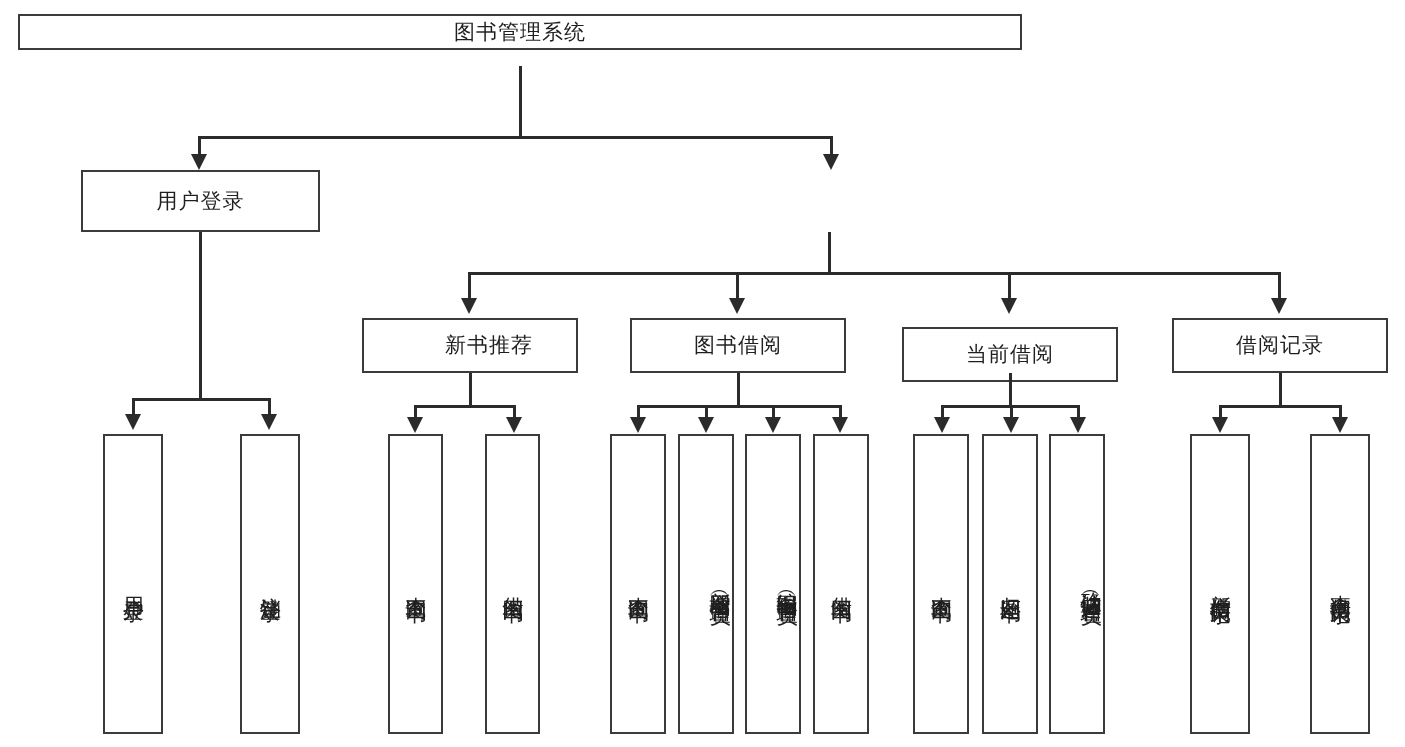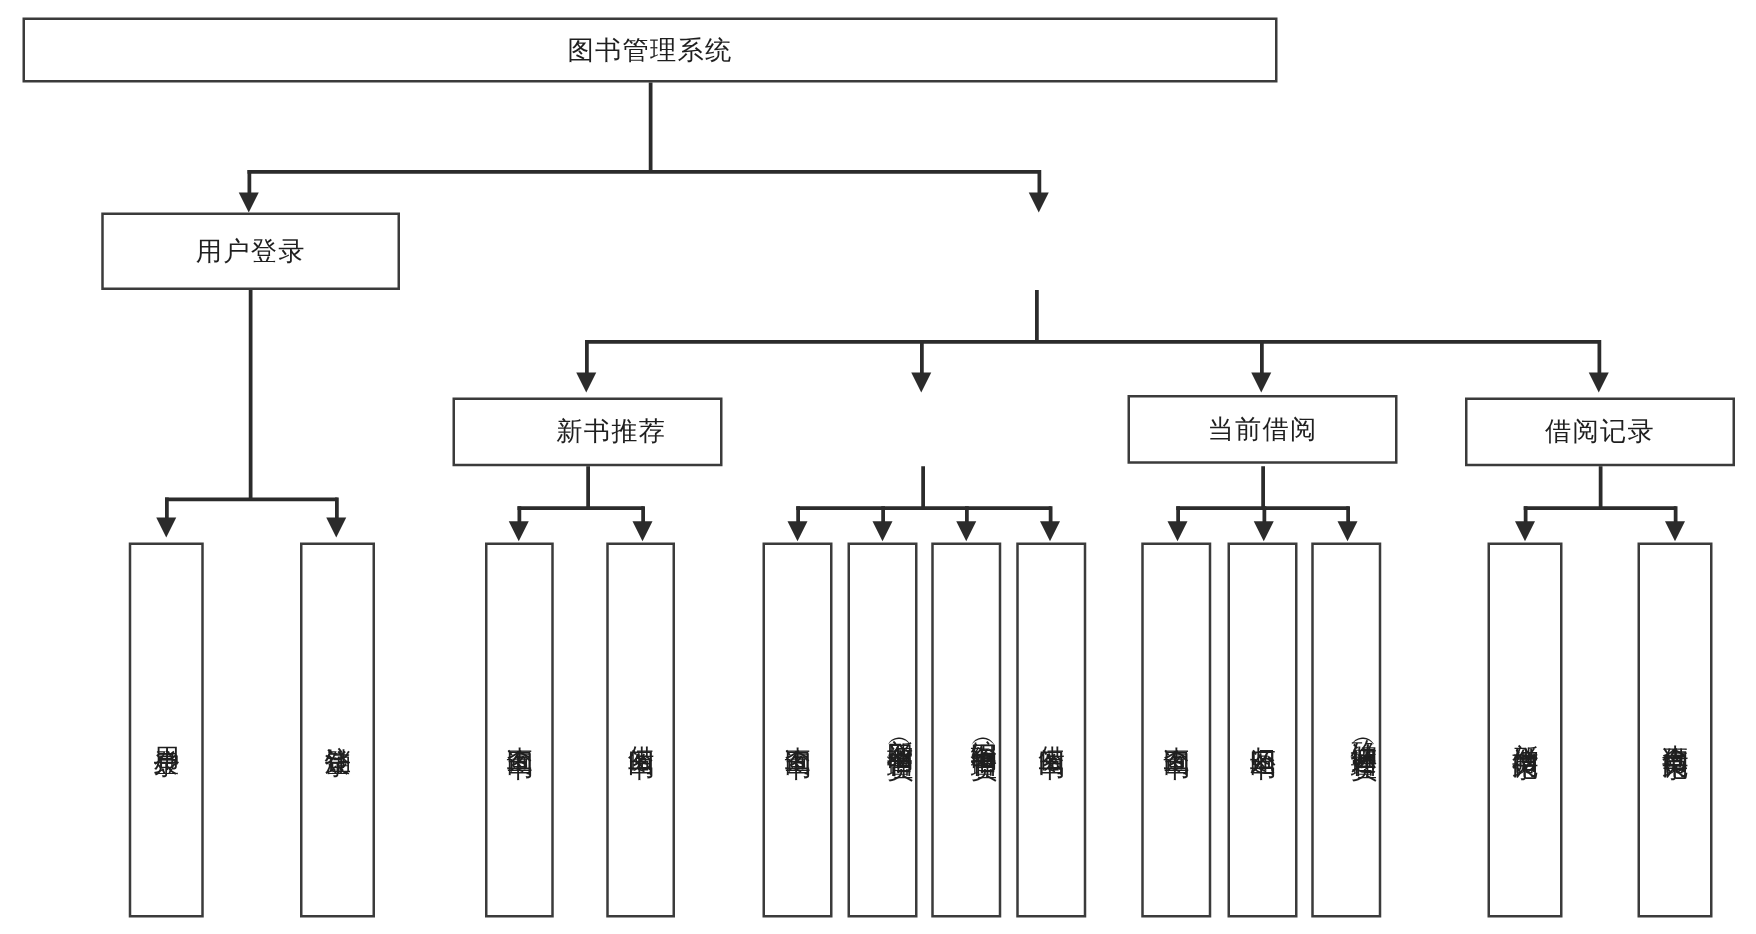--- a/index.html
+++ b/index.html
@@ -80,21 +80,21 @@
     letter-spacing: 0.5px;
     white-space: nowrap;
     user-select: none;
   }
 </style>
 </head>
 <body>
 
 <div id="diagram-root">
 
-  <div class="node horiz" style="left:18px; top:14px; width:1004px; height:52px;">
+  <div class="node horiz" style="left:18px; top:14px; width:1004px; height:36px;">
     <span class="node-label">图书管理系统</span>
   </div>
 
   <div class="vline" style="left:519px; top:66px; height:72px;"></div>
 
   <div class="hline" style="left:198px; top:136px; width:634px;"></div>
 
   <div class="vline" style="left:198px; top:136px; height:22px;"></div>
   <div class="arrow" style="left:191px; top:154px;"></div>
 
@@ -120,21 +120,24 @@
   <div class="vline" style="left:736px; top:272px; height:28px;"></div>
   <div class="arrow" style="left:729px; top:298px;"></div>
   <div class="vline" style="left:1008px; top:272px; height:28px;"></div>
   <div class="arrow" style="left:1001px; top:298px;"></div>
   <div class="vline" style="left:1278px; top:272px; height:28px;"></div>
   <div class="arrow" style="left:1271px; top:298px;"></div>
 
   <div class="node horiz" style="left:362px; top:318px; width:216px; height:55px;padding-left:38px;">
     <span class="node-label">新书推荐</span>
   </div>
-  <div class="node horiz" style="left:902px; top:316px; width:216px; height:55px;">
+  <div class="node horiz" style="left:630px; top:318px; width:216px; height:55px;">
+    <span class="node-label">图书借阅</span>
+  </div>
+  <div class="node horiz" style="left:902px; top:327px; width:216px; height:55px;">
     <span class="node-label">当前借阅</span>
   </div>
   <div class="node horiz" style="left:1172px; top:318px; width:216px; height:55px;text-align:center;">
     <span class="node-label">借阅记录</span>
   </div>
 
   <div class="vline" style="left:469px; top:373px; height:34px;"></div>
   <div class="hline" style="left:414px; top:405px; width:101px;"></div>
   <div class="vline" style="left:414px; top:405px; height:14px;"></div>
   <div class="arrow" style="left:407px; top:417px;"></div>

